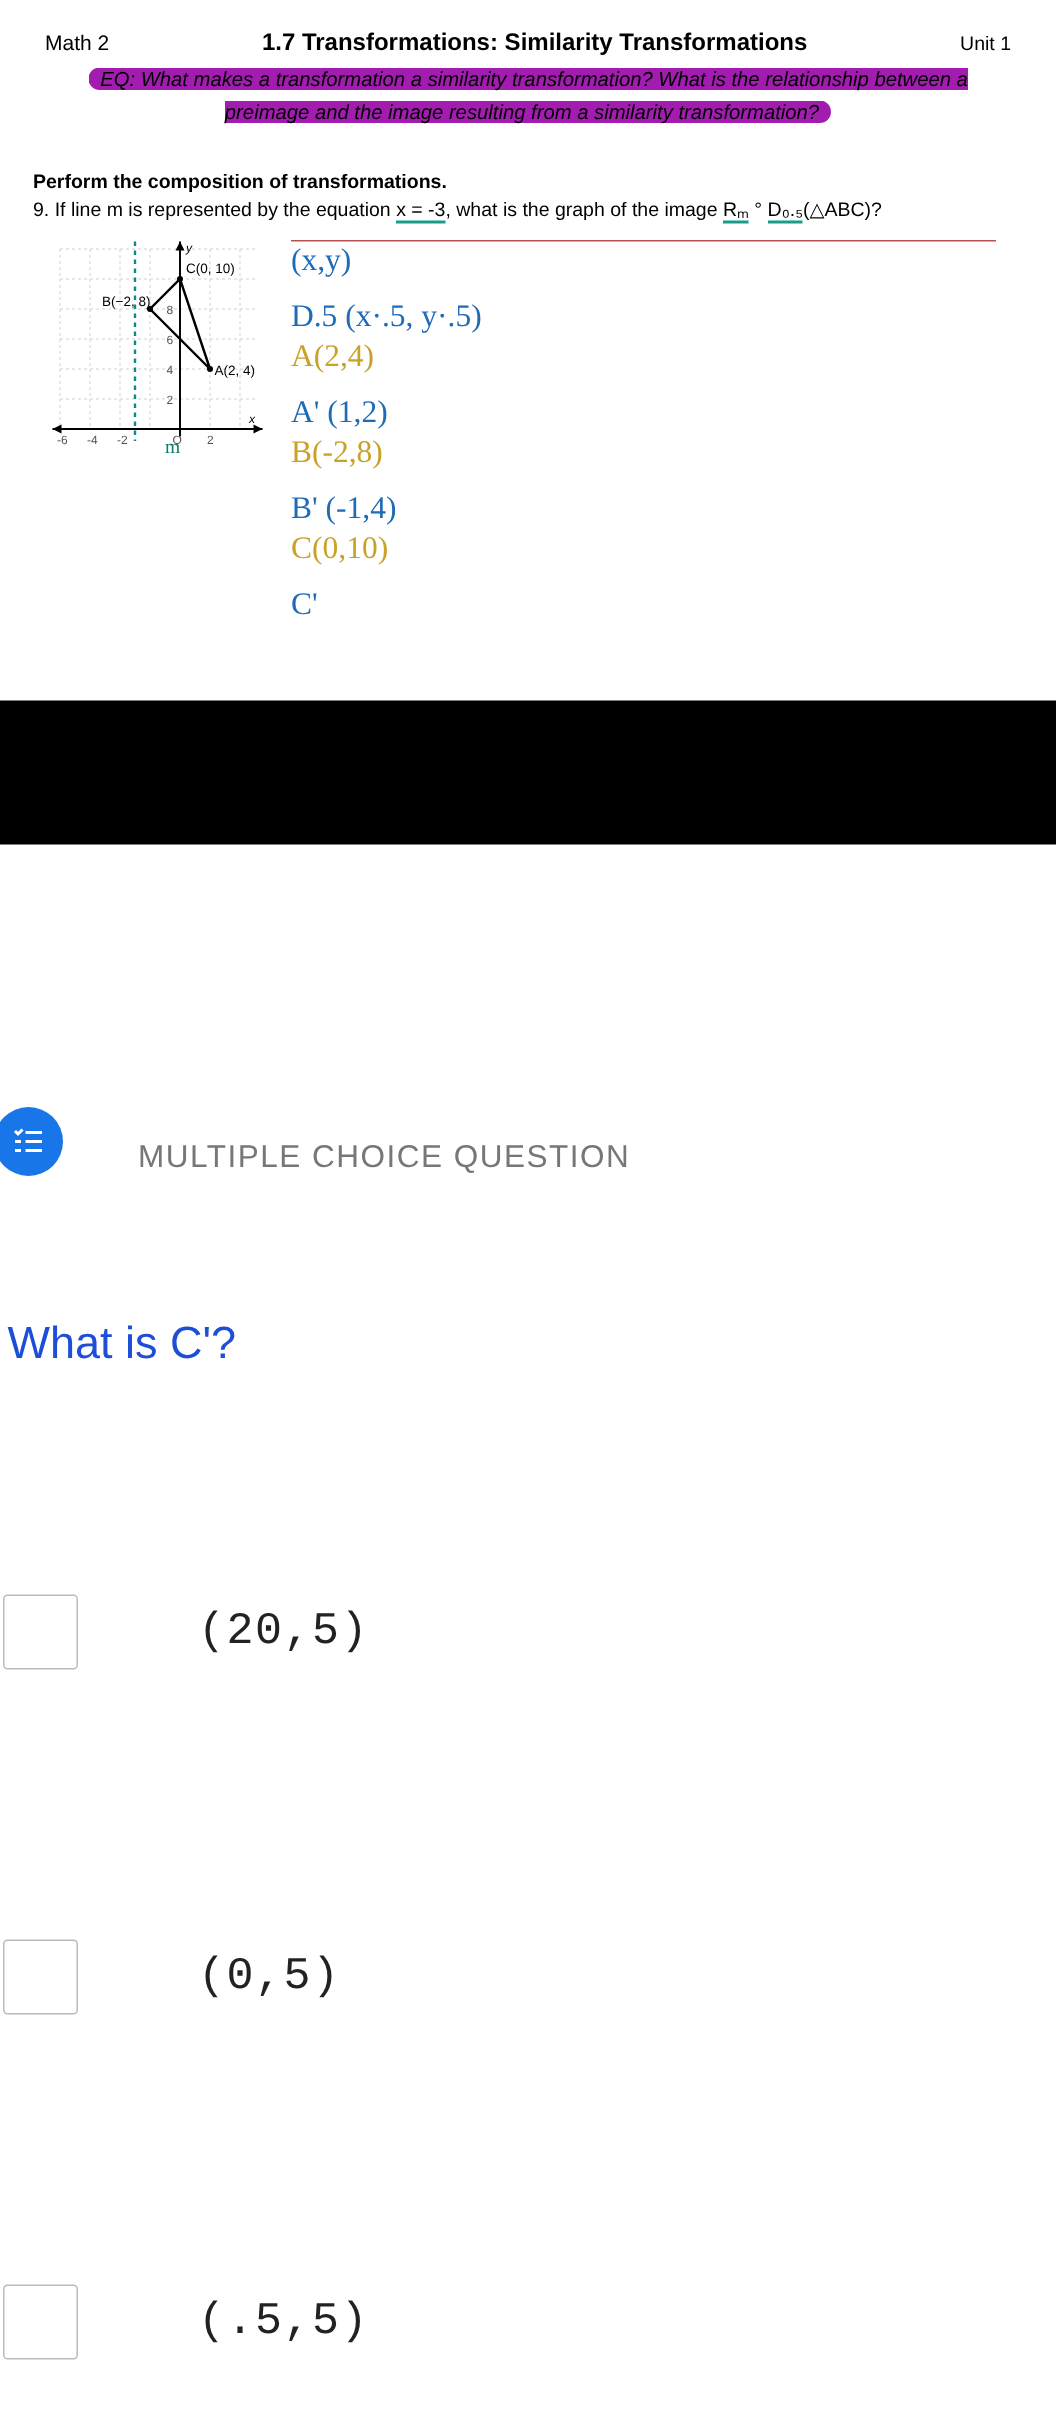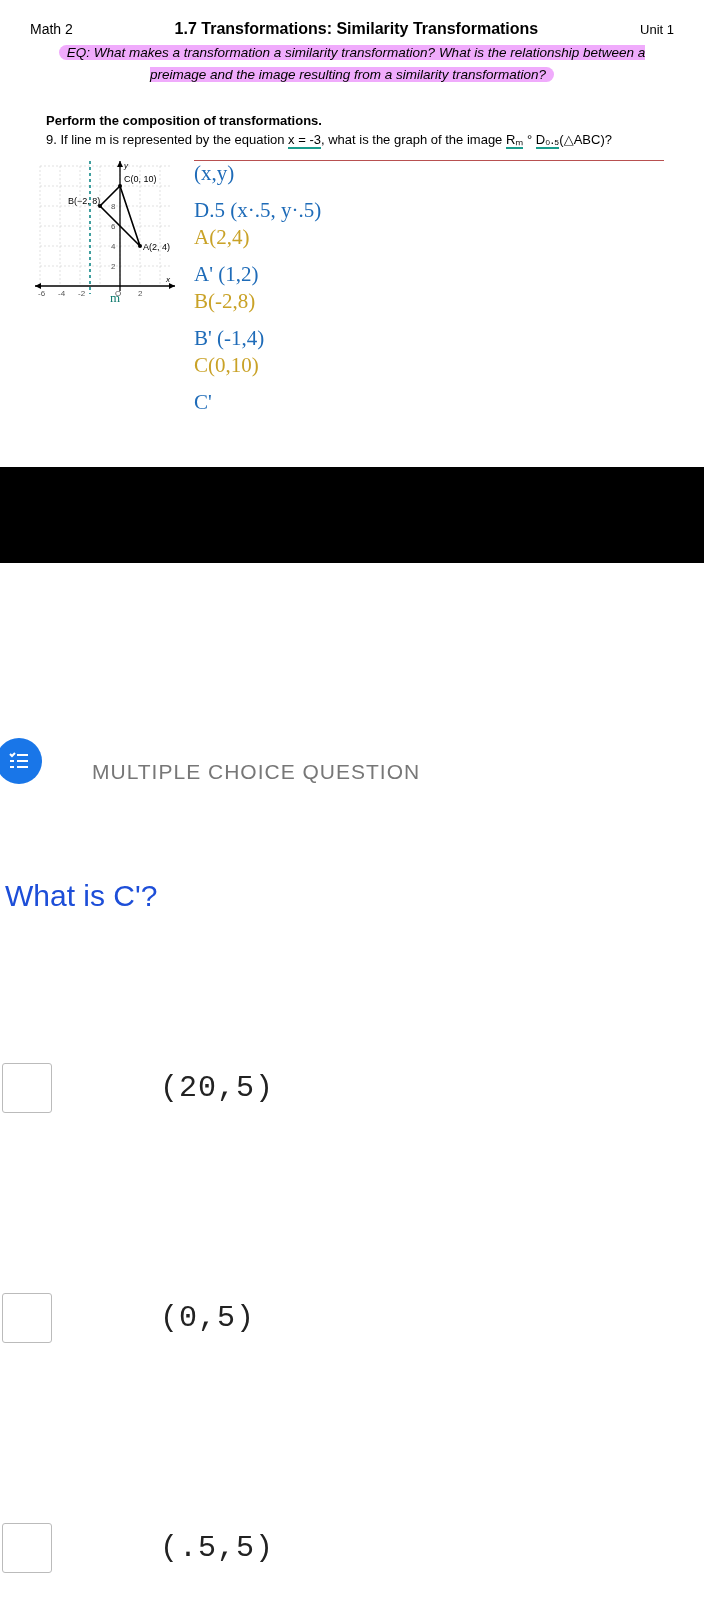--- a/index.html
+++ b/index.html
@@ -34,28 +34,28 @@
     .unit {
       font-size: 13px;
     }
     .eq-line {
       text-align: center;
       font-style: italic;
       font-size: 13.5px;
       margin-top: 4px;
     }
     .eq-highlight {
-      background: #f0abfc;
+      background: #a21caf;
       border-radius: 10px;
       padding: 0 8px;
       display: inline;
       line-height: 1.6;
     }
     .instructions {
-      padding: 0 46px;
+      padding: 0 22px;
       margin-top: 18px;
     }
     .perform {
       font-size: 13px;
       font-weight: bold;
       margin-bottom: 2px;
     }
     .problem {
       font-size: 13px;
     }
@@ -152,21 +152,21 @@
       color: #1d4ed8;
       padding: 95px 0 0 5px;
       font-weight: 400;
     }
     .choices {
       padding-top: 150px;
     }
     .choice {
       display: flex;
       align-items: center;
-      gap: 108px;
+      gap: 80px;
       margin-bottom: 180px;
     }
     .choice:last-child {
       margin-bottom: 0;
     }
     .choice-box {
       width: 50px;
       height: 50px;
       border: 1px solid #bbb;
       border-radius: 3px;

